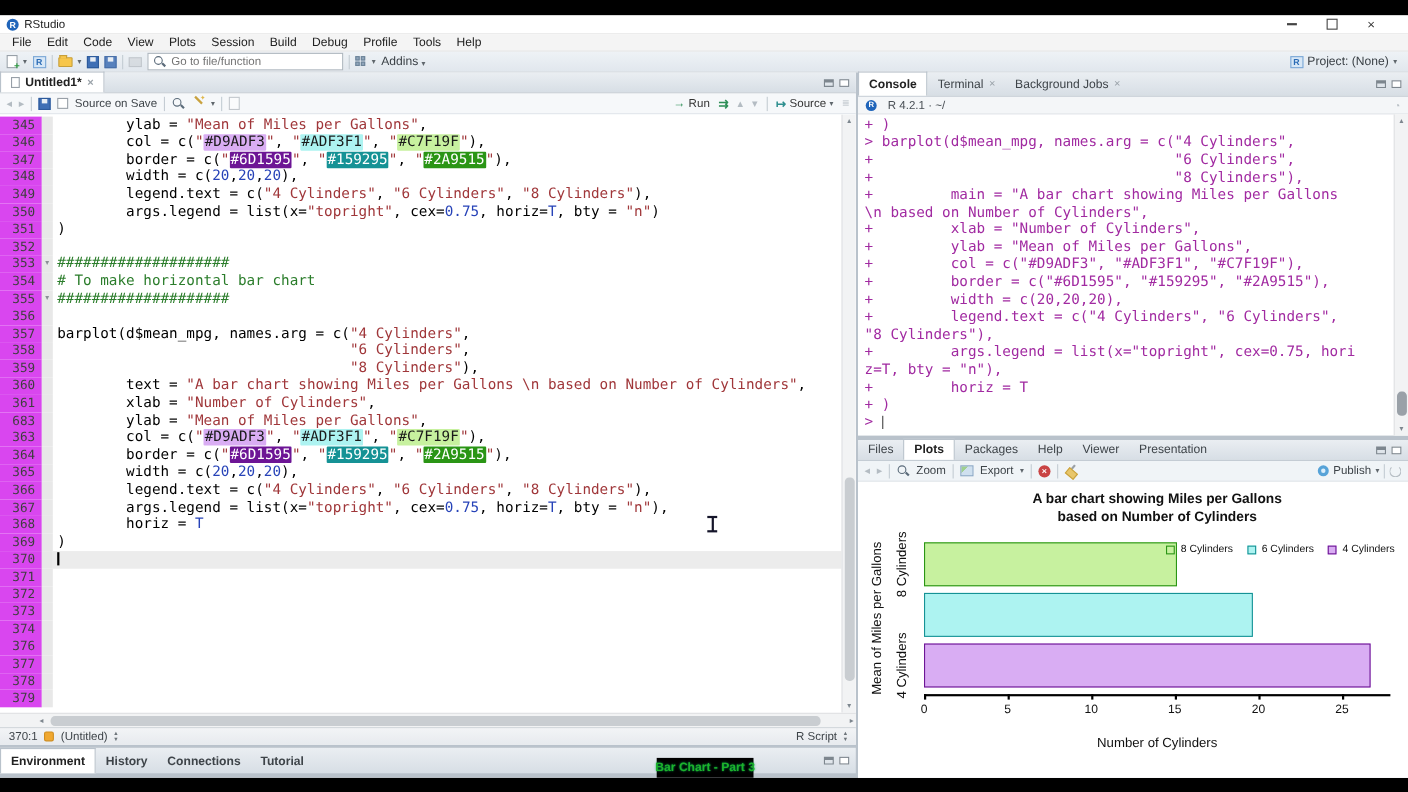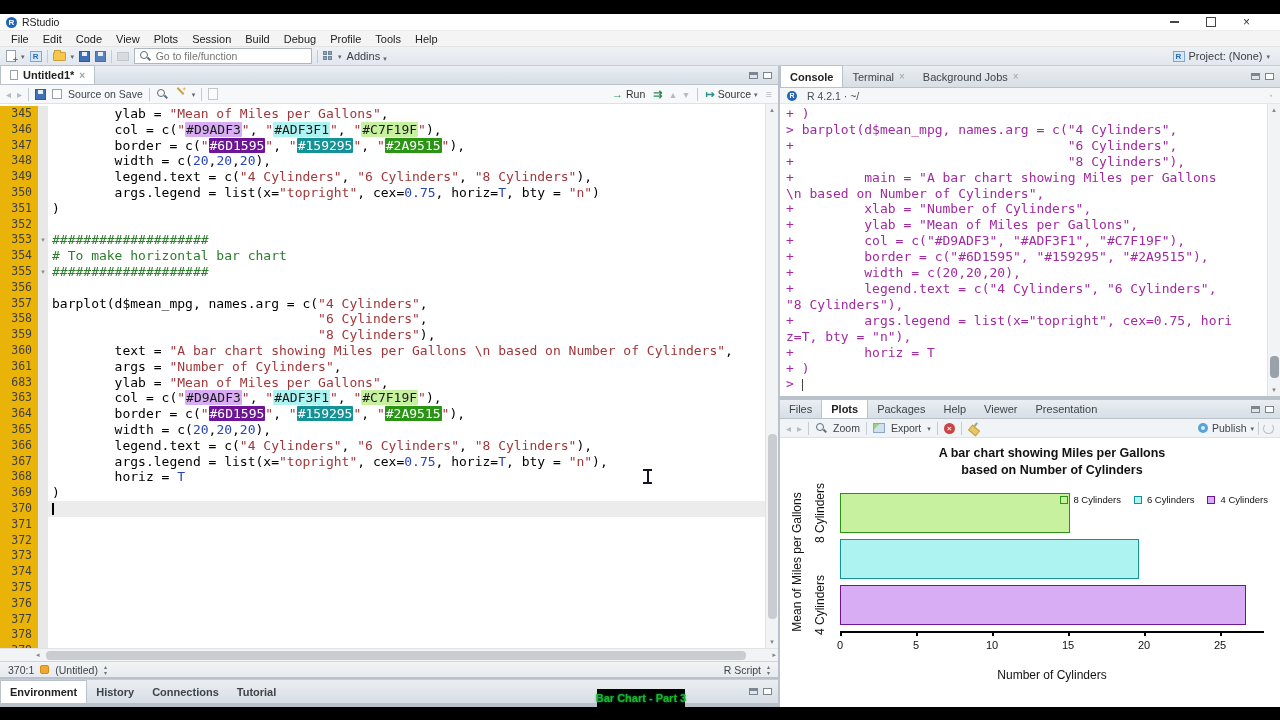--- a/index.html
+++ b/index.html
@@ -72,21 +72,21 @@
   .i-wand::before{content:"";position:absolute;left:2px;top:2px;width:9px;height:2px;background:#c9a23f;transform:rotate(45deg);}
   .i-wand::after{content:"✦";position:absolute;right:-1px;top:-3px;font-size:6px;color:#e0b84c;}
   .runlbl{display:flex;align-items:center;gap:3px;color:#333;}
   .green-arrow{color:#2e8f57;font-weight:bold;font-size:11px;}
   .teal-arrow{color:#2e8f8f;font-weight:bold;font-size:11px;}
   .ed-right{margin-left:auto;display:flex;align-items:center;gap:8px;}
 
   .code-area{position:absolute;left:0;top:38px;width:778px;height:544px;background:#fff;overflow:hidden;}
   .code-rows{position:absolute;left:0;top:2px;width:765px;}
   .row{display:flex;height:15.8px;align-items:stretch;}
-  .ln{width:32px;flex:0 0 32px;background:#eab308;color:#3f3f3f;text-align:right;padding-right:6px;
+  .ln{width:32px;flex:0 0 32px;background:#d946ef;color:#3f3f3f;text-align:right;padding-right:6px;
       font:11.5px "DejaVu Sans Mono",monospace;line-height:15.8px;}
   .fold{width:10px;flex:0 0 10px;background:#e8e8e8;color:#8a9096;font-size:7px;line-height:15.8px;text-align:center;}
   .lc{margin:0;padding:0 0 0 4px;font:13px "DejaVu Sans Mono",monospace;line-height:15.8px;white-space:pre;color:#000;flex:1;}
   .row.current .lc{background:#ececec;}
   .seg-str{color:#a0373a;}
   .seg-num{color:#2743b8;}
   .seg-kw{color:#2743b8;}
   .seg-com{color:#2b7d2b;}
   .hexseg{padding:0 1px;border-radius:1px;}
   .caret-bar{display:inline-block;width:1.5px;height:12px;background:#000;vertical-align:middle;}
@@ -346,21 +346,21 @@
                 <pre class="lc"><span>                                  </span><span class="seg-str">"8 Cylinders"</span><span>),</span></pre>
               </div>
               <div class="row">
                 <span class="ln">360</span>
                 <span class="fold"></span>
                 <pre class="lc"><span>        text = </span><span class="seg-str">"A bar chart showing Miles per Gallons \n based on Number of Cylinders"</span><span>,</span></pre>
               </div>
               <div class="row">
                 <span class="ln">361</span>
                 <span class="fold"></span>
-                <pre class="lc"><span>        args = </span><span class="seg-str">"Number of Cylinders"</span><span>,</span></pre>
+                <pre class="lc"><span>        xlab = </span><span class="seg-str">"Number of Cylinders"</span><span>,</span></pre>
               </div>
               <div class="row">
                 <span class="ln">683</span>
                 <span class="fold"></span>
                 <pre class="lc"><span>        ylab = </span><span class="seg-str">"Mean of Miles per Gallons"</span><span>,</span></pre>
               </div>
               <div class="row">
                 <span class="ln">363</span>
                 <span class="fold"></span>
                 <pre class="lc"><span>        col = c(</span><span class="seg-str">"</span><span class="hexseg" style="background: rgb(217, 173, 243); color: rgb(26, 26, 26);">#D9ADF3</span><span class="seg-str">"</span><span>, </span><span class="seg-str">"</span><span class="hexseg" style="background: rgb(173, 243, 241); color: rgb(26, 26, 26);">#ADF3F1</span><span class="seg-str">"</span><span>, </span><span class="seg-str">"</span><span class="hexseg" style="background: rgb(199, 241, 159); color: rgb(26, 26, 26);">#C7F19F</span><span class="seg-str">"</span><span>),</span></pre>
@@ -410,25 +410,20 @@
                 <span class="fold"></span>
                 <pre class="lc"></pre>
               </div>
               <div class="row">
                 <span class="ln">373</span>
                 <span class="fold"></span>
                 <pre class="lc"></pre>
               </div>
               <div class="row">
                 <span class="ln">374</span>
-                <span class="fold"></span>
-                <pre class="lc"></pre>
-              </div>
-              <div class="row">
-                <span class="ln">375</span>
                 <span class="fold"></span>
                 <pre class="lc"></pre>
               </div>
               <div class="row">
                 <span class="ln">376</span>
                 <span class="fold"></span>
                 <pre class="lc"></pre>
               </div>
               <div class="row">
                 <span class="ln">377</span>

